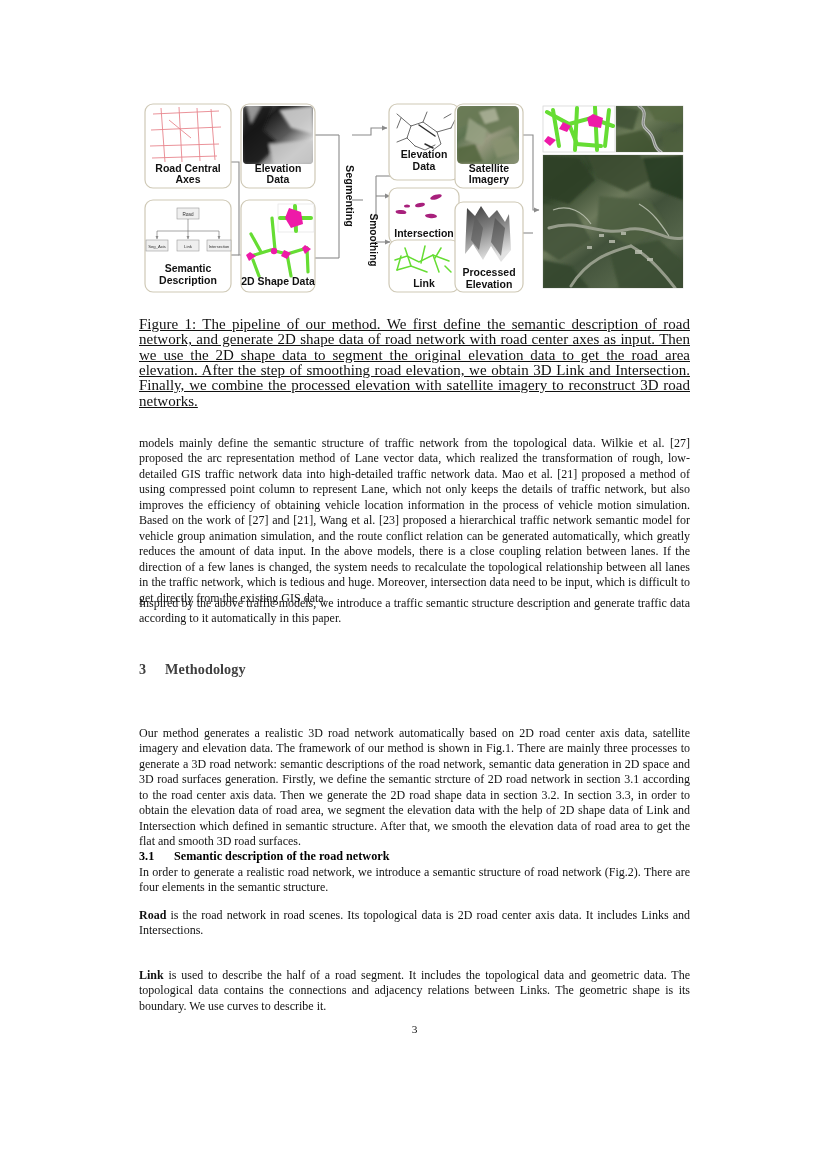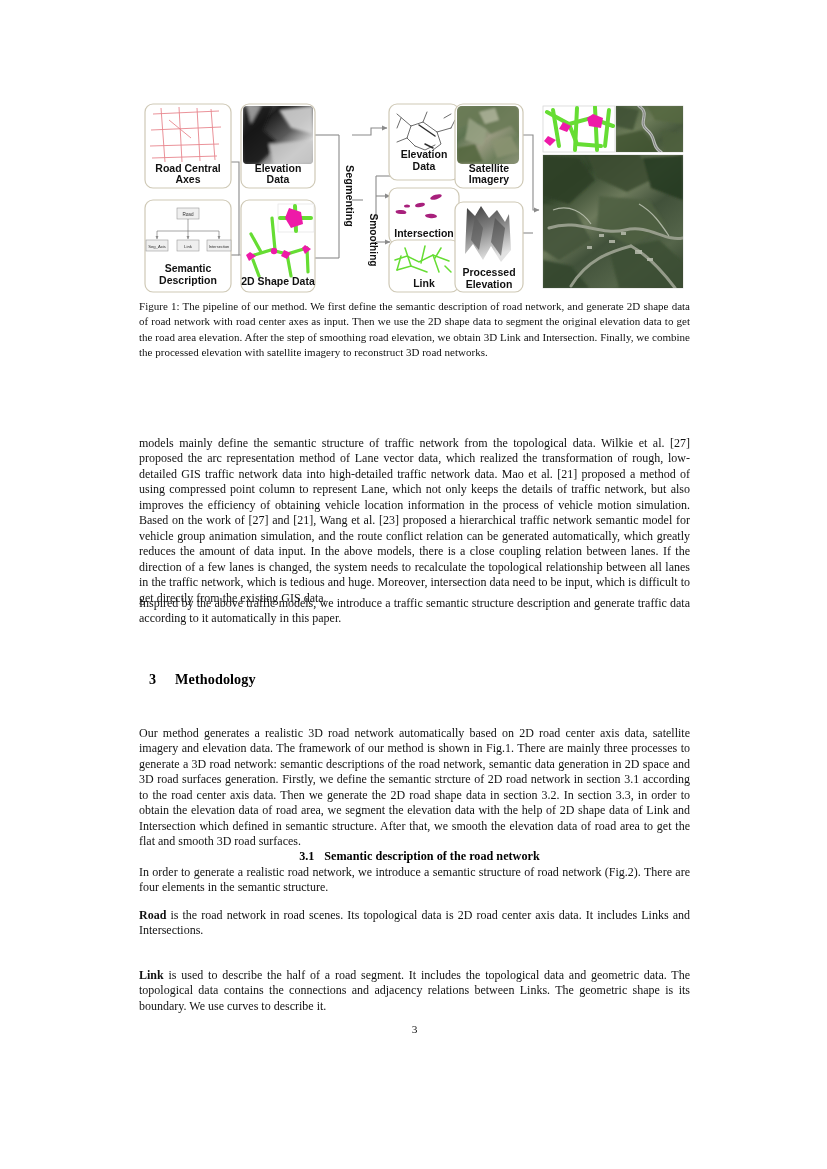--- a/index.html
+++ b/index.html
@@ -32,59 +32,59 @@
     left: 0px;
     top: 100px;
     width: 551px;
     height: 198px;
   }
   .fig-svg { display: block; }
 
   .figcaption {
     position: absolute;
     left: 0;
-    top: 299px;
-    width: 551px;
-    font-size: 11px;
+    top: 317px;
+    width: 551px;
+    font-size: 15px;
     line-height: 15.35px;
     text-align: justify;
     color: #111;
     letter-spacing: 0.01px;
+    text-decoration: underline;
   }
 
   
   .para {
     position: absolute;
     width: 551px;
     font-size: 12px;
     line-height: 15.45px;
     text-align: justify;
     color: #111;
     hyphens: none;
   }
 
   h2.section {
     position: absolute;
     width: 551px;
-    margin: 10px;
+    margin: 0;
     font-size: 14.2px;
     font-weight: bold;
-    color: #000000;
+    color: #404040;
     letter-spacing: 0.1px;
   }
   h2.section .num { display: inline-block; width: 26px; }
 
   h3.subsection {
     position: absolute;
     width: 551px;
     margin: 0;
     font-size: 12.2px;
     font-weight: bold;
     color: #000;
-    text-align: center;
   }
   h3.subsection .num { display: inline-block; width: 35px; }
 
   .runin { font-weight: bold; }
 
   .pagenum {
     position: absolute;
     left: 0;
     top: 1023px;
     width: 551px;

